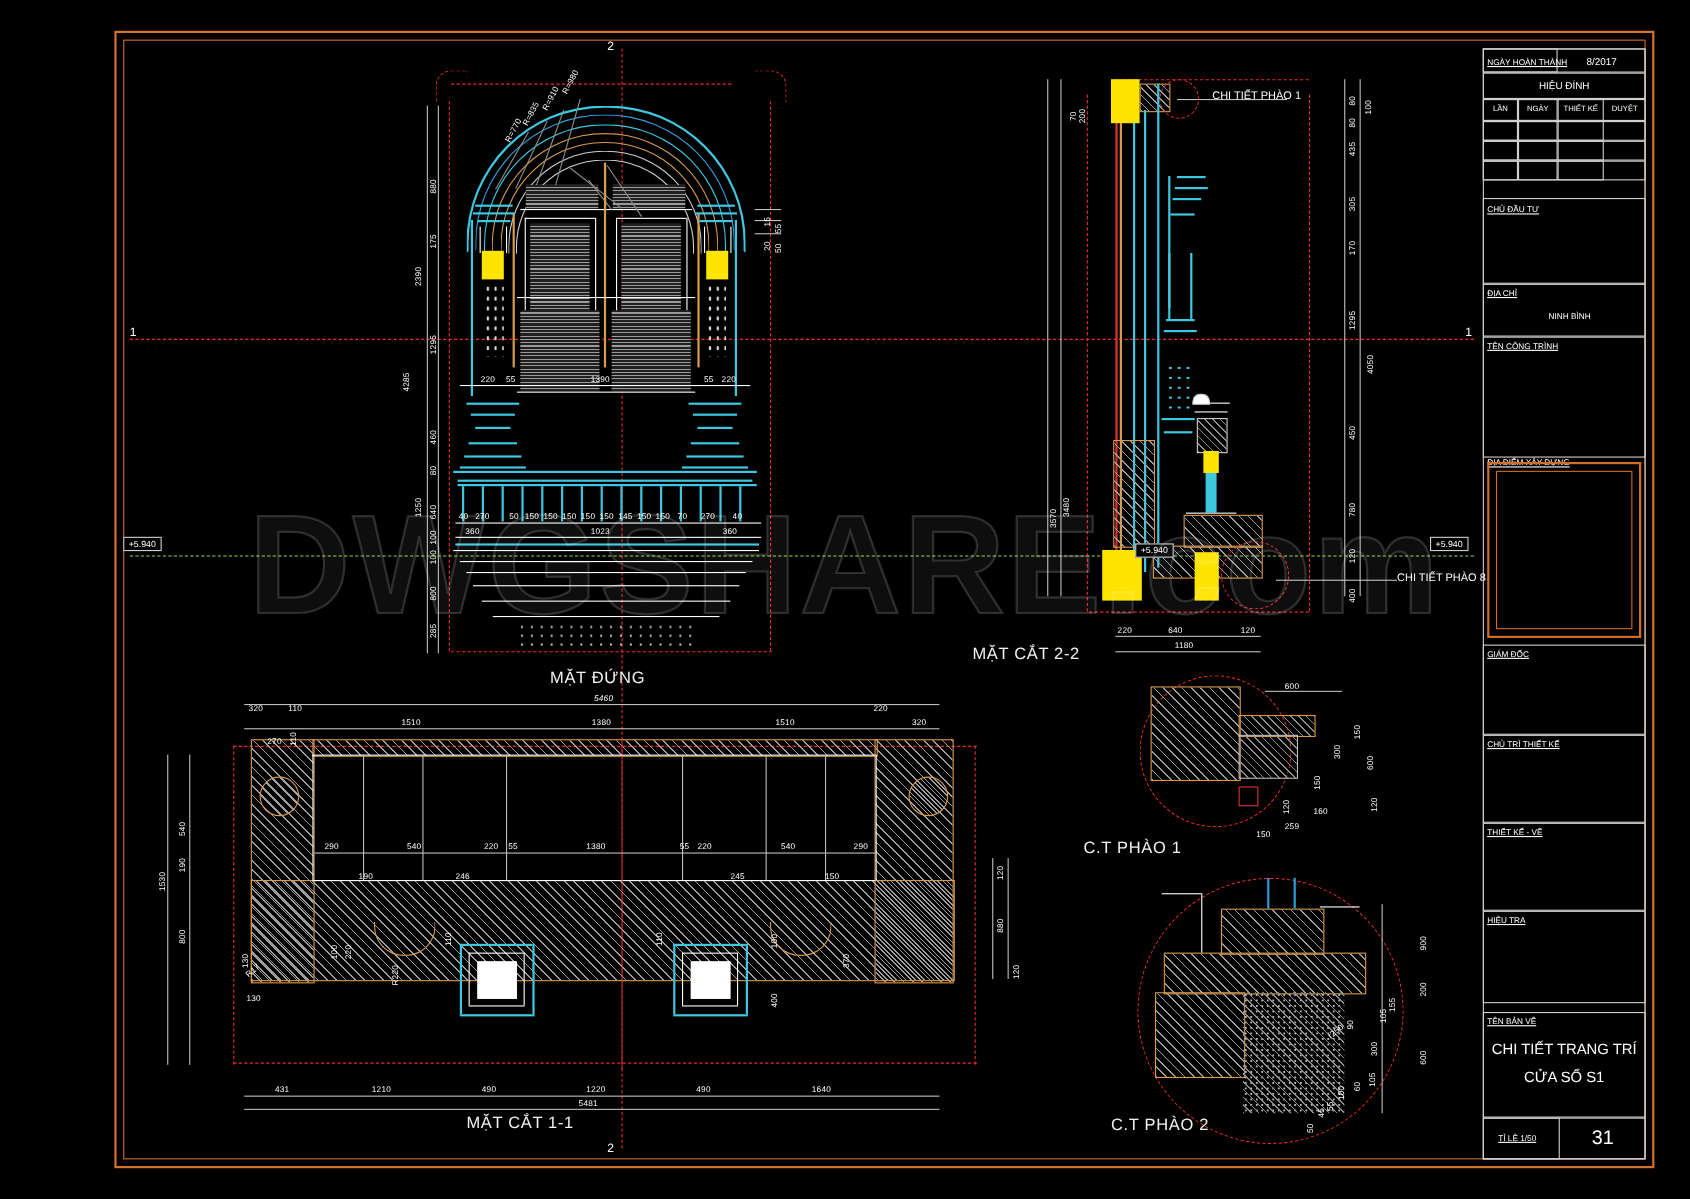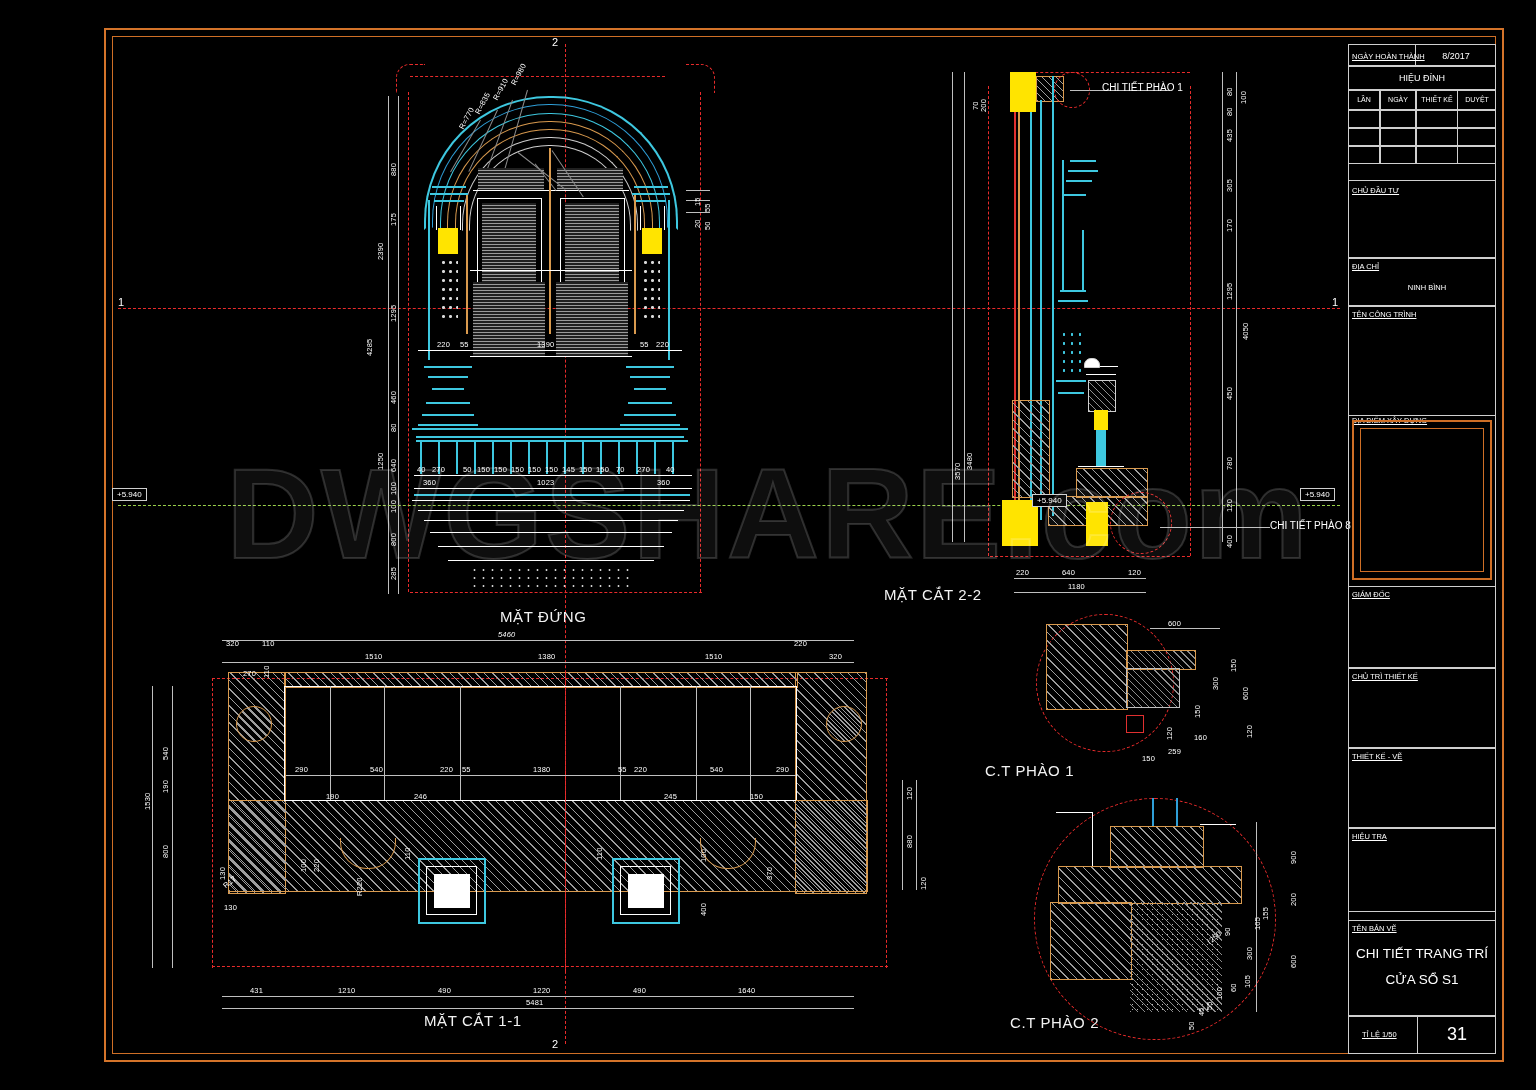--- a/index.html
+++ b/index.html
@@ -382,21 +382,21 @@
       <div class="lnw" style="left:628px;top:874px;width:34px;height:32px;border:1px solid #fff;"></div>
       <div class="lnw" style="left:636px;top:880px;width:18px;height:18px;border-radius:50%;border:1px solid #fff;"></div>
     </div>
 
     <div class="lno" style="left:340px;top:838px;width:54px;height:30px;border:1px solid #d99a4e;border-top:none;border-radius:0 0 27px 27px;background:none;"></div>
     <div class="lno" style="left:700px;top:838px;width:54px;height:30px;border:1px solid #d99a4e;border-top:none;border-radius:0 0 27px 27px;background:none;"></div>
 
     <div class="dashredV" style="left:565px;top:672px;height:300px;"></div>
 
     <div class="ln" style="left:222px;top:640px;width:632px;height:1px;"></div>
-    <div class="txt dim" style="left:498px;top:631px;font-style:italic;">5460</div>
+    <div class="txt dim" style="left:540px;top:631px;font-style:italic;">5460</div>
 
     <div class="ln" style="left:222px;top:662px;width:632px;height:1px;"></div>
     <div class="txt dim" style="left:226px;top:640px;">320</div>
     <div class="txt dim" style="left:262px;top:640px;">110</div>
     <div class="txt dim" style="left:365px;top:653px;">1510</div>
     <div class="txt dim" style="left:538px;top:653px;">1380</div>
     <div class="txt dim" style="left:705px;top:653px;">1510</div>
     <div class="txt dim" style="left:794px;top:640px;">220</div>
     <div class="txt dim" style="left:829px;top:653px;">320</div>
     <div class="txt dim" style="left:243px;top:670px;">270</div>

